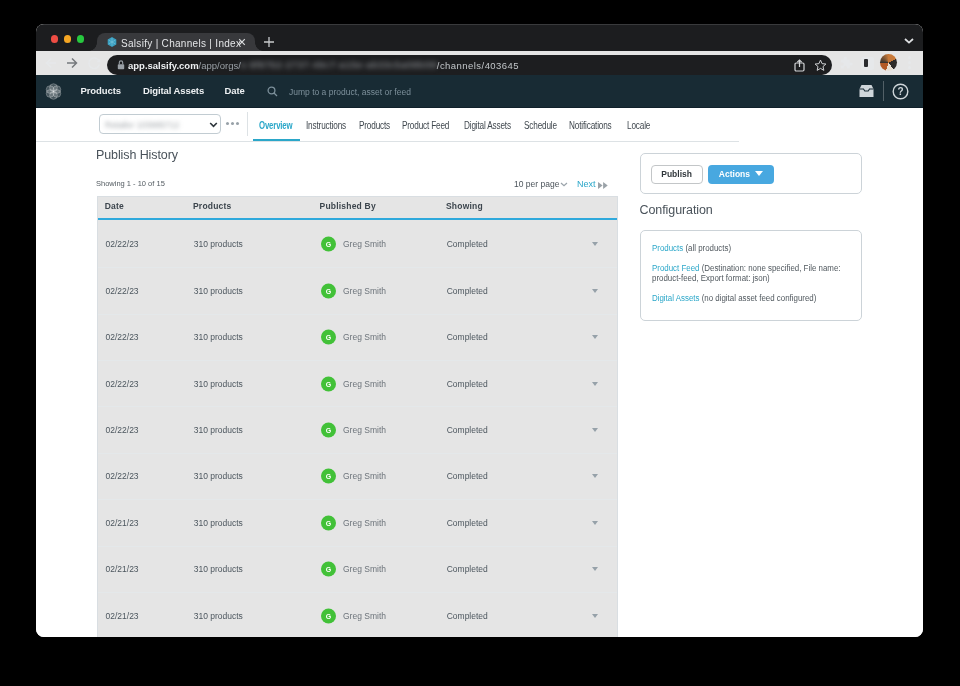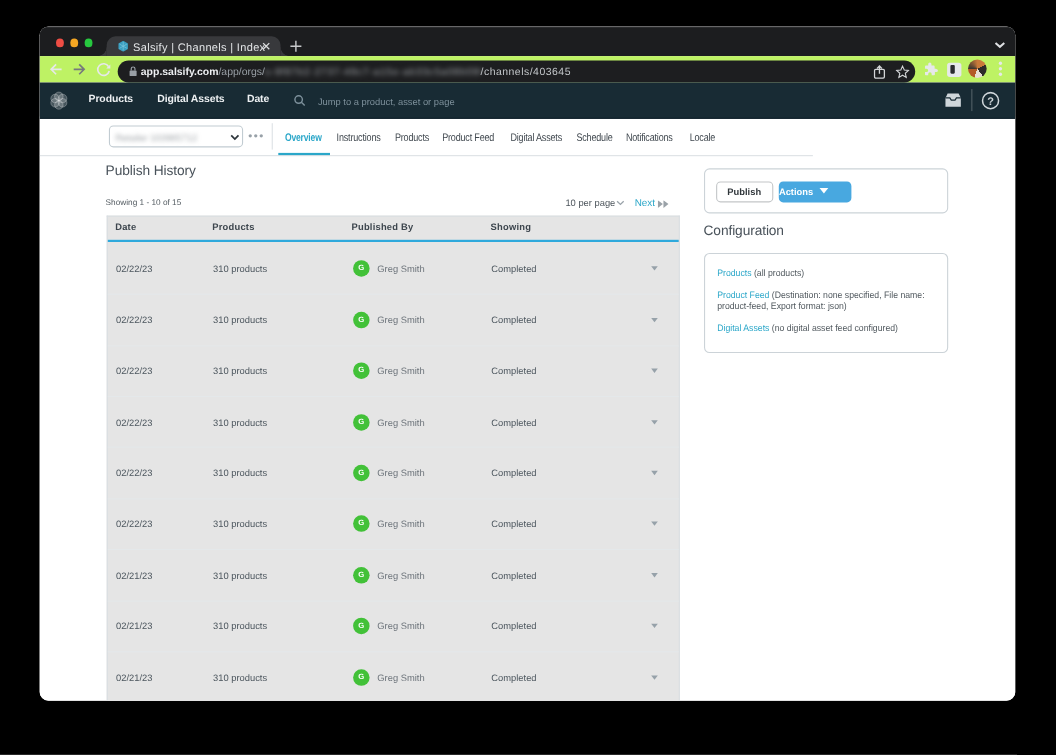--- a/index.html
+++ b/index.html
@@ -4,21 +4,21 @@
 <style>
 * { margin:0; padding:0; box-sizing:border-box; -webkit-font-smoothing:antialiased; }
 html,body { width:960px; height:686px; background:#000; font-family:"Liberation Sans",sans-serif; overflow:hidden; }
 #win { position:absolute; left:36px; top:24px; width:887px; height:613px; border-radius:8px; overflow:hidden; background:#fff; }
 .abs { position:absolute; }
 
 #tabstrip { position:absolute; left:0; top:0; width:887px; height:27px; background:#1c1d1f; }
 .tl { position:absolute; top:11.3px; width:7.5px; height:7.5px; border-radius:50%; }
 #tab { position:absolute; left:61px; top:9px; width:158px; height:18px; background:#38393c; border-radius:8px 8px 0 0; }
 #tabtitle { position:absolute; left:24px; top:4.5px; font-size:10px; color:#e4e6e8; letter-spacing:0.3px; }
-#toolbar { position:absolute; left:0; top:27px; width:887px; height:24px; background:#bef264; }
+#toolbar { position:absolute; left:0; top:27px; width:887px; height:24px; background:#e5e5e5; }
 #omni { position:absolute; left:71px; top:4px; width:725px; height:20px; border-radius:10px; background:#1d1e20; }
 #urlrow { position:absolute; left:0px; top:0px; height:20px; width:725px; display:flex; align-items:center; }
 
 #navbar { position:absolute; left:0; top:51px; width:887px; height:33px; background:#182b34; border-bottom:1.5px solid #10202a; z-index:20; }
 .navitem { position:absolute; top:10px; font-size:9.5px; font-weight:bold; color:#eef1f3; letter-spacing:-0.1px; }
 
 #content { position:absolute; left:0; top:82px; width:887px; height:531px; background:#fff; overflow:hidden; }
 #selrow { position:absolute; left:0; top:0; width:703px; height:36px; border-bottom:1px solid #dde2e5; }
 #chansel { position:absolute; left:63px; top:7.5px; width:122px; height:20px; border:1px solid #c2ccd2; border-radius:4px; background:#fff; }
 .tabitem { position:absolute; top:13.5px; font-size:10px; color:#40484f; letter-spacing:-0.2px; transform:scaleX(0.82); transform-origin:left; }
@@ -31,21 +31,21 @@
 #thead { position:absolute; left:0; top:0; width:519px; height:23px; border-bottom:2px solid #2fa9dc; }
 #tbody { position:absolute; left:0; top:23px; width:519px; }
 .trow { position:relative; width:519px; height:46.4px; border-bottom:1px solid #e4e8ea; }
 .rcell { position:absolute; top:50%; transform:translateY(-50%); font-size:8.5px; color:#4c565e; }
 .avatar { position:absolute; left:223px; top:50%; transform:translateY(-50%); width:15px; height:15px; border-radius:50%; background:#42c138; color:#fff; font-size:7px; font-weight:bold; text-align:center; line-height:15px; }
 .gname { left:245px; color:#6d747b; }
 .rchev { position:absolute; left:493.5px; top:50%; margin-top:-2px; width:0; height:0; border-left:3.5px solid transparent; border-right:3.5px solid transparent; border-top:4.5px solid #96a1a9; }
 
 #box1 { position:absolute; left:603.6px; top:46.5px; width:222.6px; height:41px; border:1px solid #ccd3d8; border-radius:5px; }
 #pubbtn { position:absolute; left:10px; top:11px; width:52px; height:19px; border:1px solid #c3c6c8; border-radius:4px; background:#fff; font-size:8.5px; font-weight:bold; color:#30363b; text-align:center; line-height:17px; }
-#actbtn { position:absolute; left:67.5px; top:11px; width:66px; height:19px; border-radius:4px; background:#48a8e0; font-size:8.5px; font-weight:bold; color:#fff; line-height:19px; }
+#actbtn { position:absolute; left:67.5px; top:11px; width:66px; height:19px; border-radius:4px; background:#48a8e0; font-size:8.5px; font-weight:bold; color:#fff; text-align:center; line-height:19px; }
 #cfg { position:absolute; left:603.6px; top:97px; font-size:12.5px; color:#49525a; letter-spacing:-0.1px; }
 #box2 { position:absolute; left:603.6px; top:123.5px; width:222.6px; height:91px; border:1px solid #ccd3d8; border-radius:5px; font-size:8.5px; color:#50585e; }
 .teal { color:#2ba7c9; }
 .cfgline { position:absolute; left:11px; line-height:10.4px; width:210px; white-space:nowrap; transform:scaleX(0.93); transform-origin:left; }
 </style>
 </head>
 <body>
 <div id="win">
   <div style="position:absolute; left:0; top:0; width:887px; height:1px; background:rgba(255,255,255,0.13); z-index:50;"></div>
 
@@ -133,21 +133,21 @@
           <circle cx="6.1" cy="7.55" r="3.9"></circle>
       </g>
     </svg>
     <div class="navitem" style="left:44.5px;">Products</div>
     <div class="navitem" style="left:107px;">Digital Assets</div>
     <div class="navitem" style="left:188.5px;">Date</div>
     <svg class="abs" style="left:231px; top:10.5px;" width="11" height="11" viewBox="0 0 11 11">
         <circle cx="4.5" cy="4.5" r="3.4" stroke="#7d909b" stroke-width="1.3" fill="none"></circle>
         <path d="M7 7 L10 10" stroke="#7d909b" stroke-width="1.3"></path>
       </svg>
-    <div class="abs" style="left:253px; top:11.5px; font-size:8.5px; color:#7d909b;">Jump to a product, asset or page</div>
+    <div class="abs" style="left:253px; top:11.5px; font-size:8.5px; color:#7d909b;">Jump to a product, asset or feed</div>
     <svg class="abs" style="left:822.5px; top:9px;" width="15" height="14" viewBox="0 0 15 14">
         <path d="M2.5 1 H12.5 L14.5 5 V13 H0.5 V5 Z" fill="#cfd6da"></path>
         <path d="M0.5 5 H4.5 L5.8 7 H9.2 L10.5 5 H14.5" stroke="#182b34" stroke-width="1.1" fill="none"></path>
       </svg>
     <div class="abs" style="left:847px; top:6px; width:1px; height:20px; background:rgba(255,255,255,0.25);"></div>
     <svg class="abs" style="left:855.5px; top:7.5px;" width="17" height="17" viewBox="0 0 17 17">
         <circle cx="8.5" cy="8.5" r="7.3" stroke="#cfd6da" stroke-width="1.4" fill="none"></circle>
         <text x="8.5" y="12" font-size="10" font-weight="bold" fill="#cfd6da" text-anchor="middle" font-family="Liberation Sans">?</text>
       </svg>
   </div>

